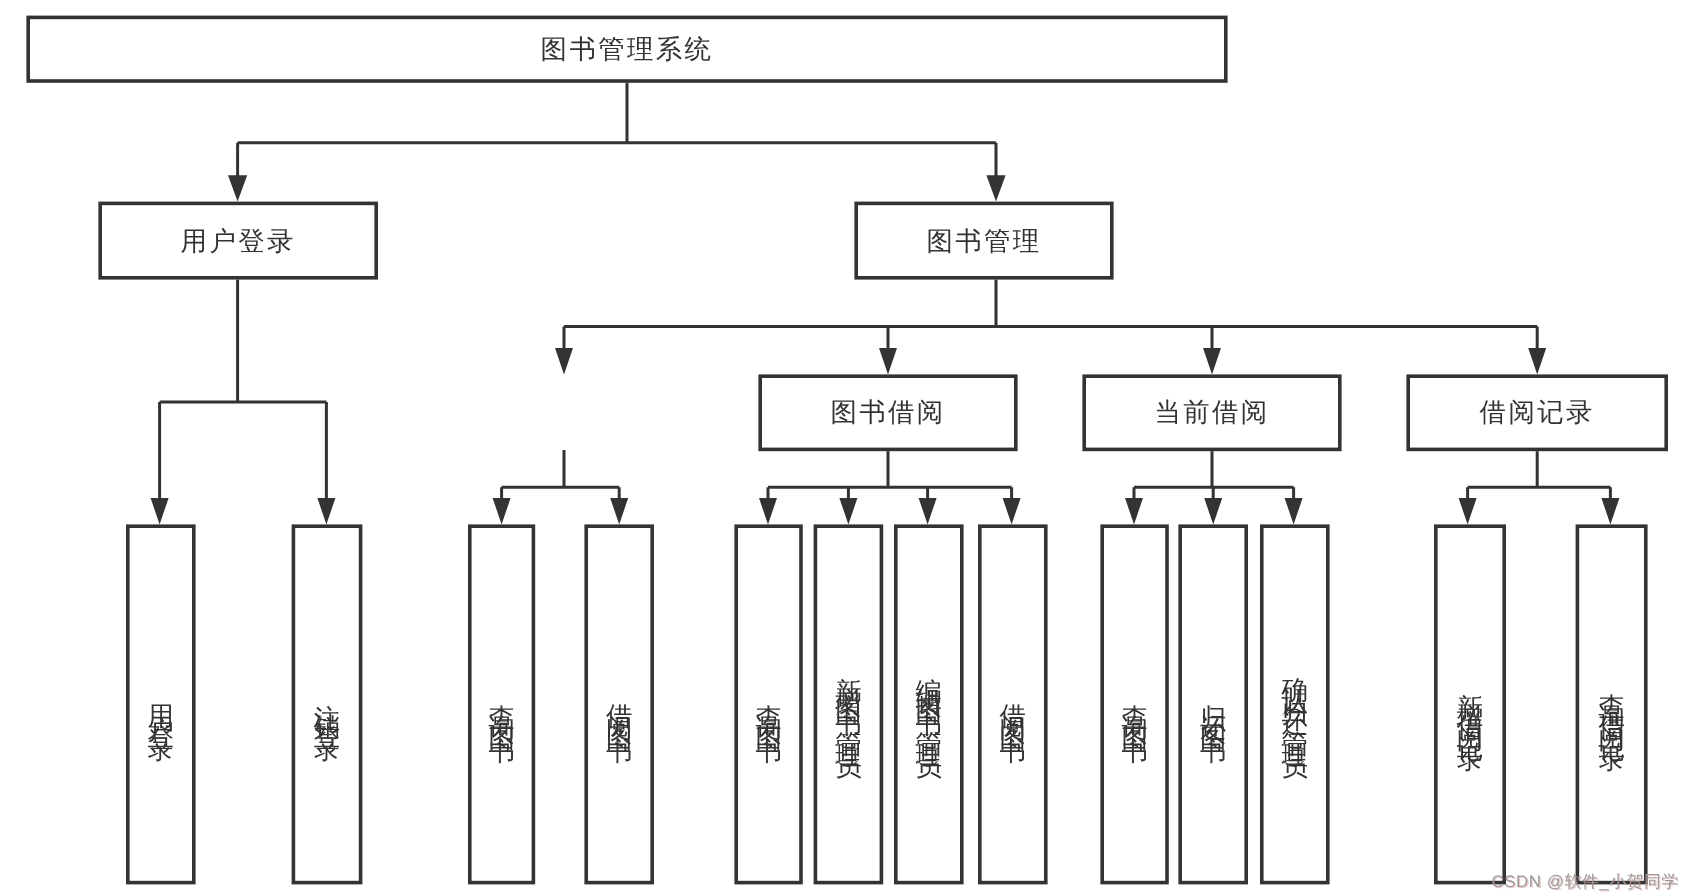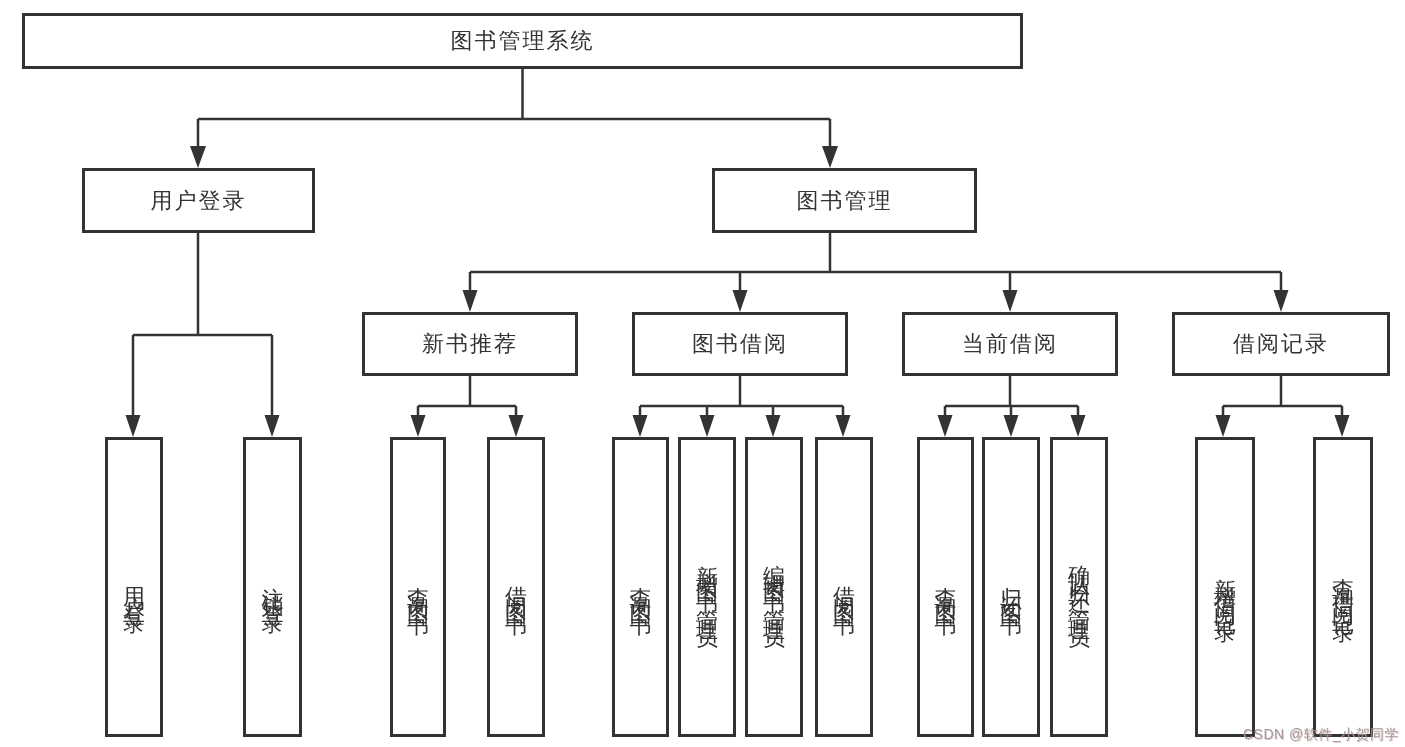--- a/index.html
+++ b/index.html
@@ -62,23 +62,22 @@
       M937.5 415 H952.5 L945 437 Z
       M1003.5 415 H1018.5 L1011 437 Z
       M1070.5 415 H1085.5 L1078 437 Z
       M1215.5 415 H1230.5 L1223 437 Z
       M1334.5 415 H1349.5 L1342 437 Z"></path>
   </svg>
 
   <div class="node hnode" style="left:22px; top:13px; width:1001px; height:56px;">图书管理系统</div>
 
   <div class="node hnode" style="left:82px; top:168px; width:233px; height:65px;">用户登录</div>
-  <div class="node hnode" style="left:712px; top:168px; width:265px; height:65px;">图书管理</div>
+  <div class="node hnode" style="left:712px; top:168px; width:216px; height:65px;">图书管理</div>
 
-  <div class="node hnode" style="left:362px; top:312px; width:216px; height:64px;">新书推荐</div>
   <div class="node hnode" style="left:632px; top:312px; width:216px; height:64px;">图书借阅</div>
   <div class="node hnode" style="left:902px; top:312px; width:216px; height:64px;">当前借阅</div>
   <div class="node hnode" style="left:1172px; top:312px; width:218px; height:64px;">借阅记录</div>
 
   <div class="node leaf" style="left:105px; top:437px; width:58px; height:300px;">用户登录</div>
   <div class="node leaf" style="left:243px; top:437px; width:59px; height:300px;">注销登录</div>
 
   <div class="node leaf" style="left:390px; top:437px; width:56px; height:300px;">查询图书</div>
   <div class="node leaf" style="left:487px; top:437px; width:58px; height:300px;">借阅图书</div>
 

